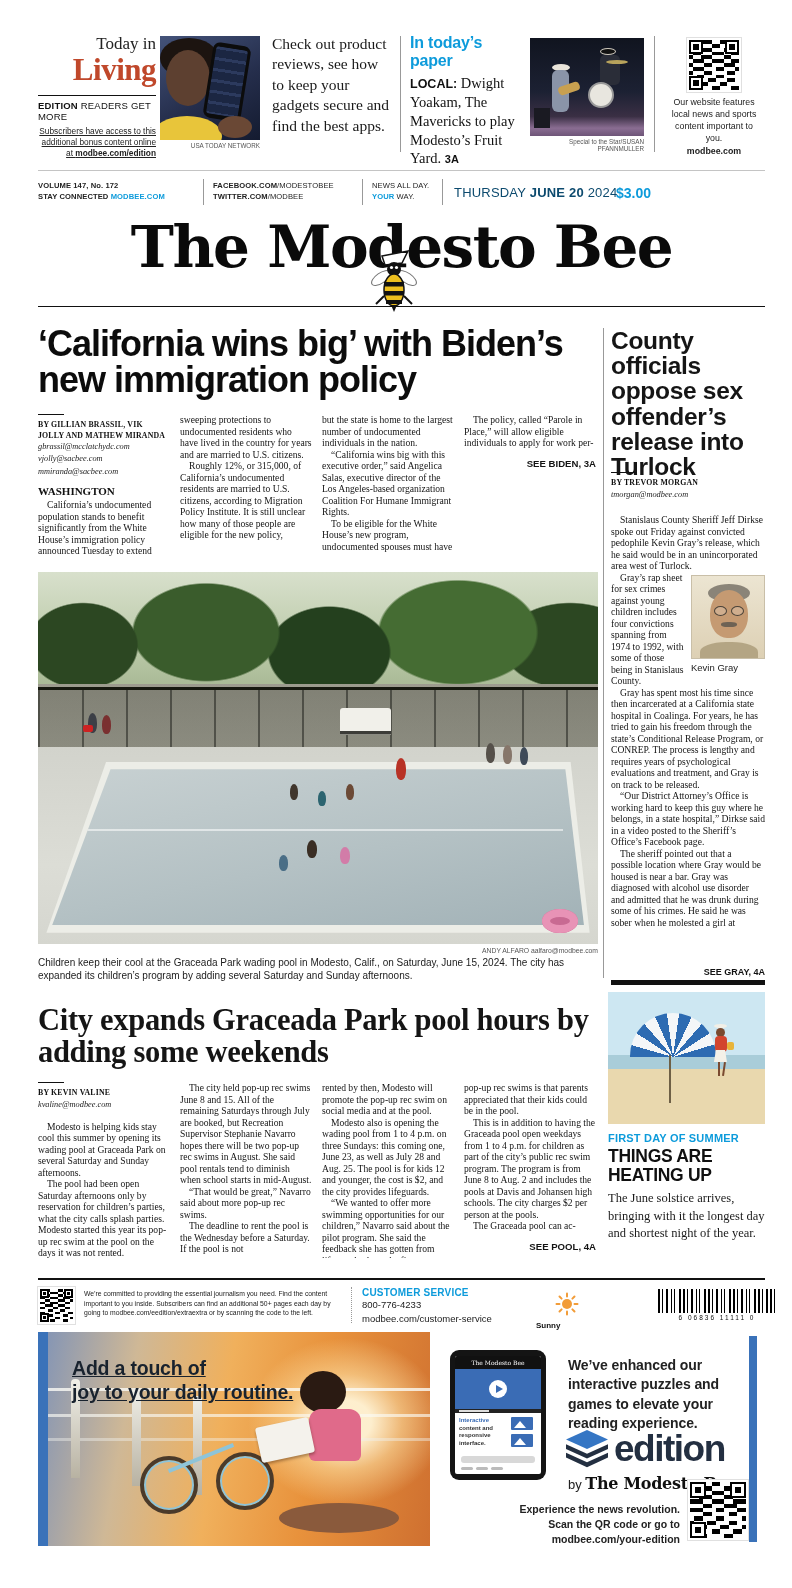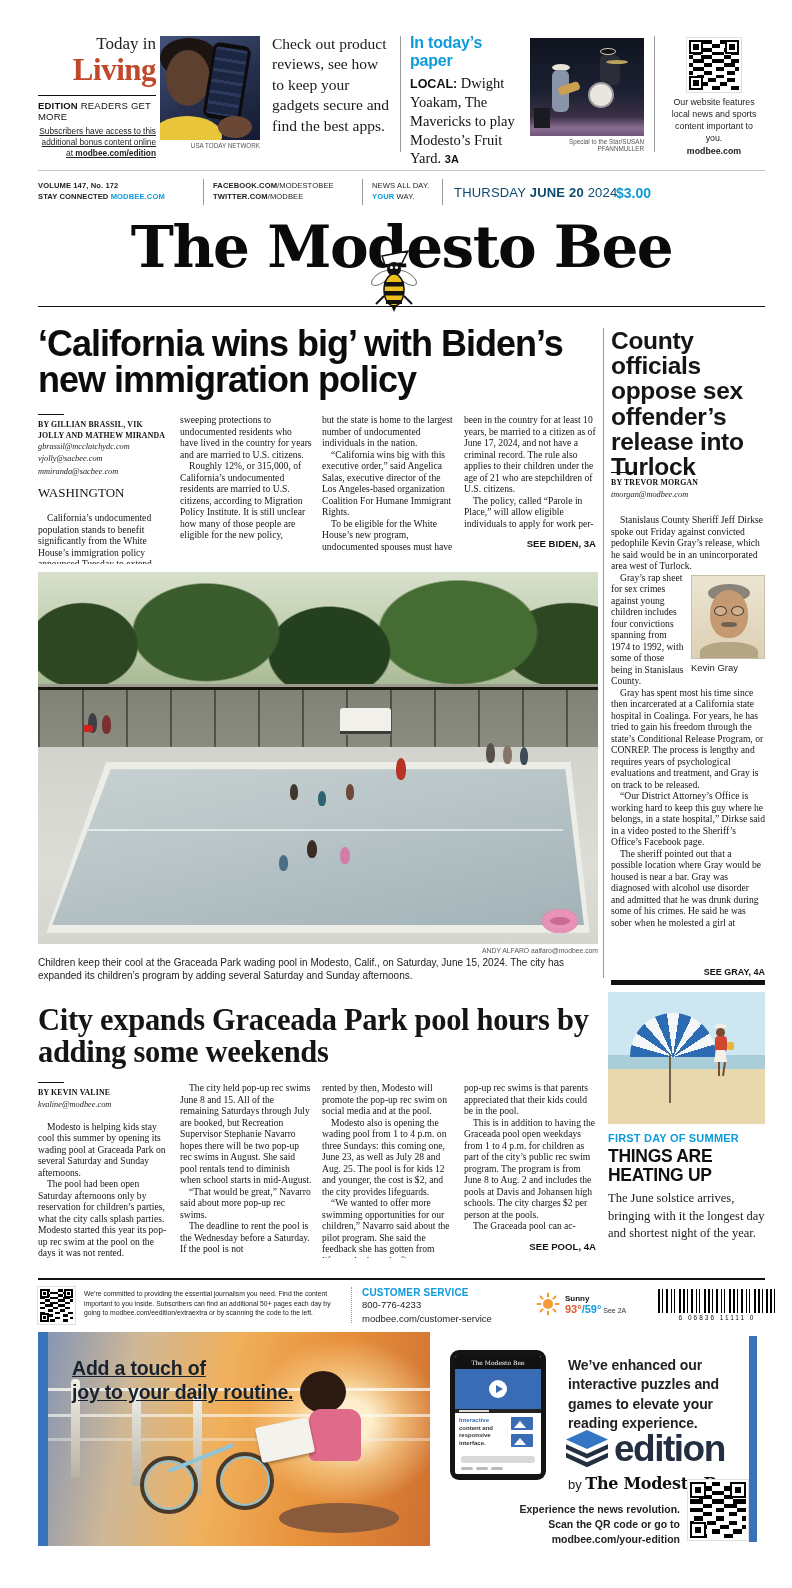--- a/index.html
+++ b/index.html
@@ -69,21 +69,21 @@
   .h-main { font-family:"Liberation Sans",sans-serif; font-weight:bold; font-size:36px; line-height:1.0; letter-spacing:-1px; color:#0c0c0c; }
   .h-col { font-family:Liberation Sans, sans-serif; font-weight:bold; font-size:24.5px; line-height:1.03; letter-spacing:-.3px; color:#151515;}
   .h-pool { font-family:"Liberation Serif",serif; font-weight:bold; font-size:30.5px; line-height:1.06; letter-spacing:-.3px; color:#151515;}
   .cols { display:flex; gap:10px; overflow:hidden; }
   .col { width:132px; flex:0 0 132px; }
   .bodytext p { font-size:9.6px; line-height:1.2; text-indent:9px; color:#141414; }
   .bodytext p.cont { text-indent:0; }
   .byrule { width:26px; border-top:1.5px solid #111; margin-bottom:5px; }
   .byline { font-size:7.8px; font-weight:bold; letter-spacing:.2px; line-height:1.35; }
   .email { font-size:8.3px; font-style:italic; line-height:1.5; color:#222; }
-  .dateline { font-size:13px; font-weight:normal; margin-top:7px; margin-bottom:11px; }
+  .dateline { font-size:11px; font-weight:bold; margin-top:7px; margin-bottom:2px; }
   .jump { font-family:"Liberation Sans",sans-serif; font-weight:bold; font-size:9px; text-align:right; text-indent:0 !important; margin-top:9px; }
   .caption { font-family:"Liberation Sans",sans-serif; font-size:10px; line-height:1.28; color:#1c1c1c; }
   .credit { font-family:"Liberation Sans",sans-serif; font-size:6.8px; color:#555; text-align:right; }
 
   
   .mug { float:right; width:74px; margin:3px 0 2px 7px; }
   .mug-img { width:74px; height:84px; position:relative; background:linear-gradient(180deg,#ece5d2,#ddd0b4); overflow:hidden; border:1px solid #c9bfa8;}
   .mug-face { position:absolute; left:18px; top:14px; width:38px; height:48px; border-radius:50% 50% 45% 45%; background:#c59a72; }
   .mug-hair { position:absolute; left:16px; top:8px; width:42px; height:18px; border-radius:50%; background:#8a8478; }
   .mug-gl { position:absolute; left:22px; top:30px; width:13px; height:10px; border:1.5px solid #4a4238; border-radius:50%; background:rgba(255,255,255,.2);}
@@ -470,21 +470,20 @@
     <div class="col">
       <p class="cont">sweeping protections to undocumented residents who have lived in the country for years and are married to U.S. citizens.</p>
       <p>Roughly 12%, or 315,000, of California’s undocumented residents are married to U.S. citizens, according to Migration Policy Institute. It is still unclear how many of those people are eligible for the new policy,</p>
     </div>
     <div class="col">
       <p class="cont">but the state is home to the largest number of undocumented individuals in the nation.</p>
       <p>“California wins big with this executive order,” said Angelica Salas, executive director of the Los Angeles-based organization Coalition For Humane Immigrant Rights.</p>
       <p>To be eligible for the White House’s new program, undocumented spouses must have</p>
     </div>
     <div class="col">
-      <p class="cont">been in the country for at least 10 years, be married to a citizen as of June 17, 2024, and not have a criminal record. The rule also applies to their children under the age of 21 who are stepchildren of U.S. citizens.</p>
       <p>The policy, called “Parole in Place,” will allow eligible individuals to apply for work per-</p>
       <p class="jump">SEE BIDEN, 3A</p>
     </div>
   </div>
 
   <div class="abs vdiv" style="left:603px; top:328px; height:650px;"></div>
 
   <div class="abs h-col" style="left:611px; top:328px; width:154px;">County officials oppose sex offender’s release into Turlock</div>
   <div class="abs" style="left:611px; top:472px; width:154px;">
     <div class="byrule"></div>
@@ -756,21 +755,21 @@
         <b></b>
         <b></b>
       </div>
     <div class="abs bb-text" style="left:46px; top:9px; width:258px;">We’re committed to providing the essential journalism you need. Find the content important to you inside. Subscribers can find an additional 50+ pages each day by going to modbee.com/eedition/extraextra or by scanning the code to the left.</div>
     <div class="abs dotdiv" style="left:313px; top:7px; height:36px;"></div>
     <div class="abs" style="left:324px; top:7px;">
       <div class="cs-label">CUSTOMER SERVICE</div>
       <div class="cs-line">800-776-4233</div>
       <div class="cs-line">modbee.com/customer-service</div>
     </div>
-    <div class="abs" style="left:498px; top:12px; display:flex; gap:5px; align-items:center;">
+    <div class="abs" style="left:498px; top:12px; display:flex; gap:5px; align-items:center;flex-direction:column;">
       <svg width="24" height="24" viewBox="0 0 24 24">
         <circle cx="12" cy="12" r="5" fill="#f29c38"></circle>
         <g stroke="#f29c38" stroke-width="2" stroke-linecap="round">
           <line x1="12" y1="1.5" x2="12" y2="4.5"></line>
             <line x1="12" y1="19.5" x2="12" y2="22.5"></line>
           <line x1="1.5" y1="12" x2="4.5" y2="12"></line>
             <line x1="19.5" y1="12" x2="22.5" y2="12"></line>
           <line x1="4.5" y1="4.5" x2="6.6" y2="6.6"></line>
             <line x1="17.4" y1="17.4" x2="19.5" y2="19.5"></line>
           <line x1="4.5" y1="19.5" x2="6.6" y2="17.4"></line>

